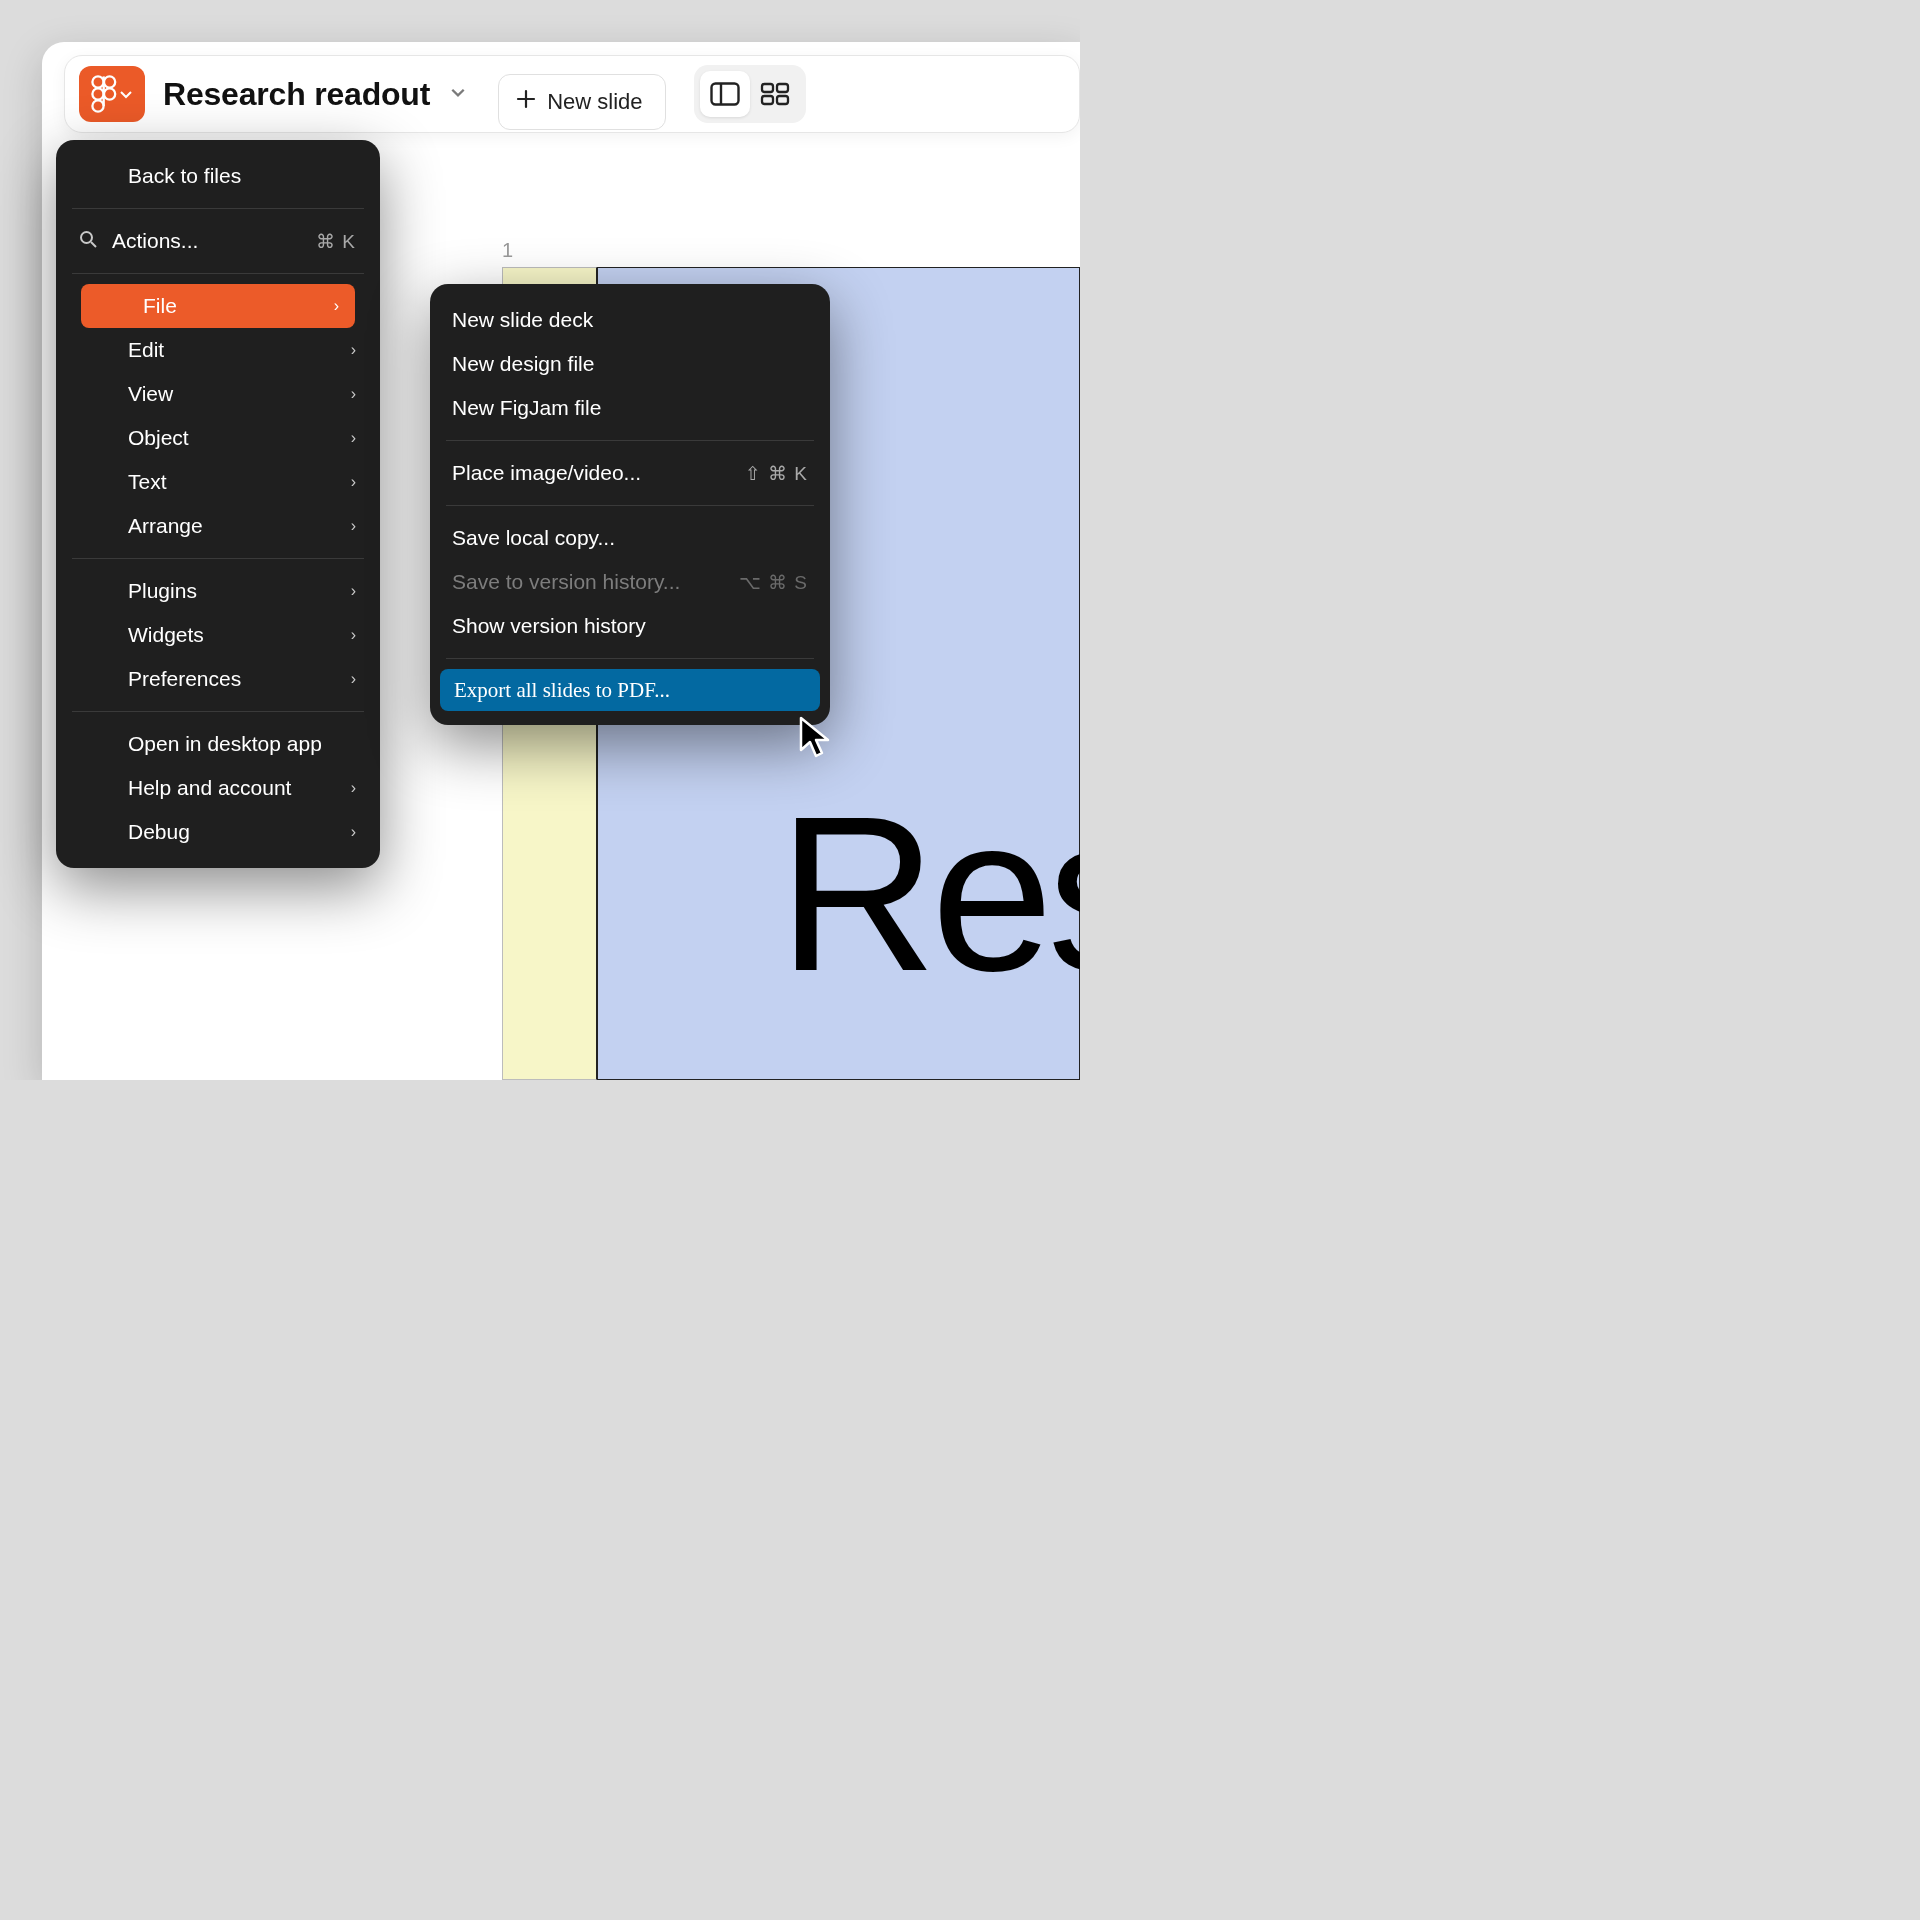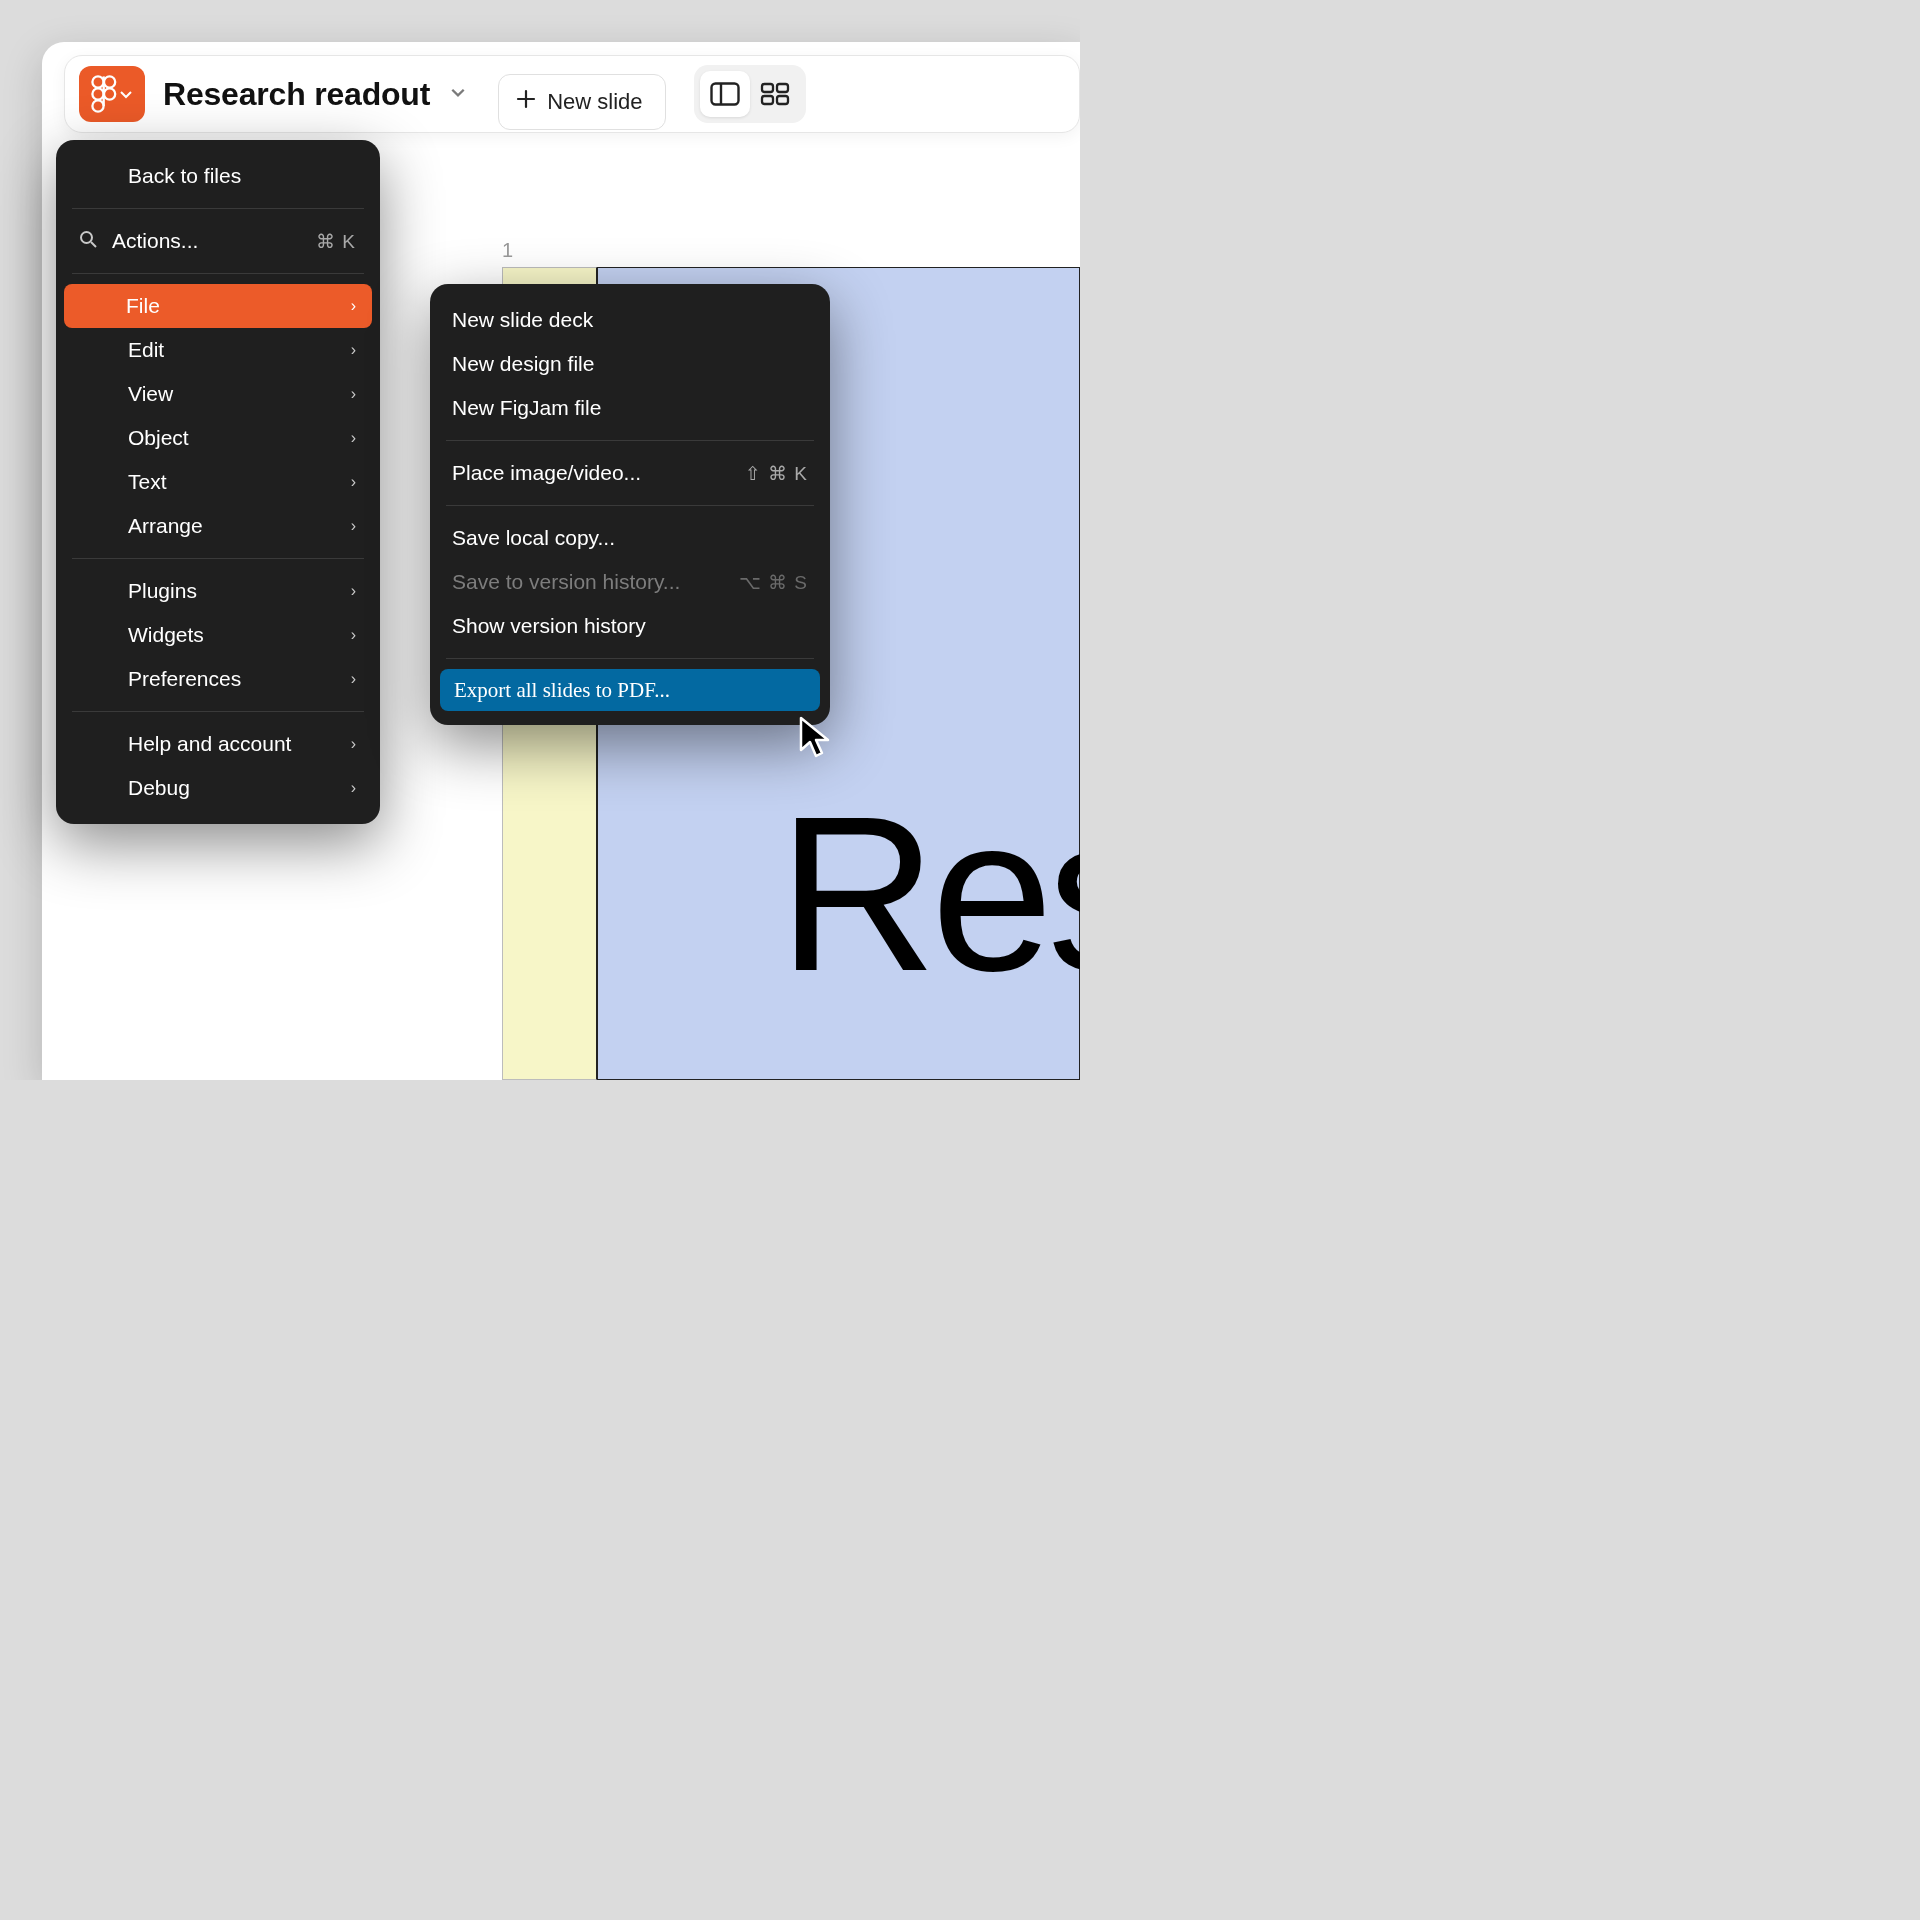--- a/index.html
+++ b/index.html
@@ -164,21 +164,21 @@
   .menu hr {
     border: none;
     border-top: 1px solid #3a3a3a;
     margin: 10px 16px;
   }
   .menu .item.indent { padding-left: 72px; }
   .menu .item.hl {
     background: #ec5b29;
     color: #fff;
     border-radius: 8px;
-    margin: 0 8px;
+    margin: 0 25px;
     padding-left: 62px;
     padding-right: 16px;
   }
   .menu .item.hl .chev { color: #fff; }
   .menu .item.disabled { color: #7d7d7d; }
   .menu .item.disabled .sc { color: #6a6a6a; }
 
   .menu.main {
     top: 140px;
     left: 56px;
@@ -349,20 +349,25 @@
   </div>
   <div class="item indent">
     <span class="left">
         <span>Preferences</span>
       </span>
     <span class="chev">›</span>
   </div>
   <hr>
   <div class="item indent">
     <span class="left">
+        <span>Open in desktop app</span>
+      </span>
+  </div>
+  <div class="item indent">
+    <span class="left">
         <span>Help and account</span>
       </span>
     <span class="chev">›</span>
   </div>
   <div class="item indent">
     <span class="left">
         <span>Debug</span>
       </span>
     <span class="chev">›</span>
   </div>

